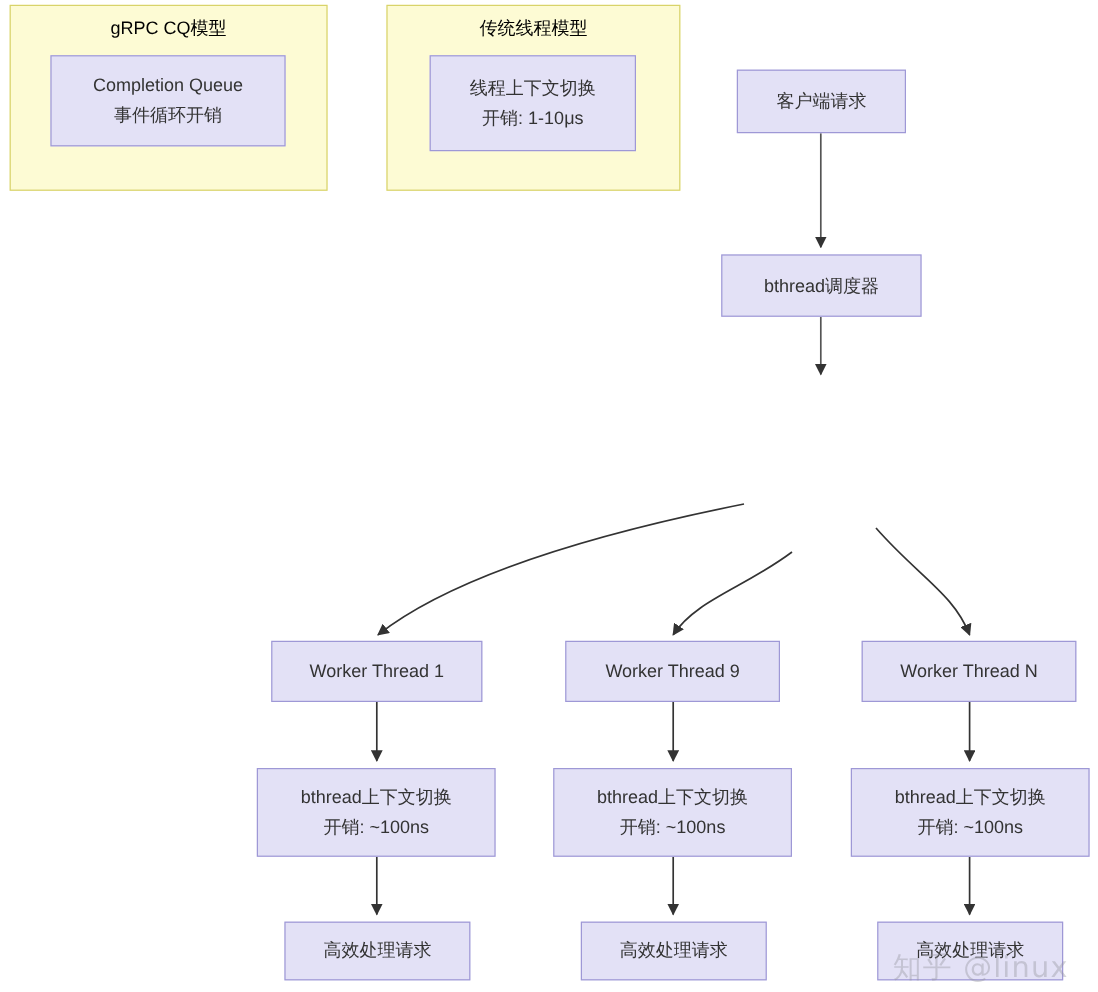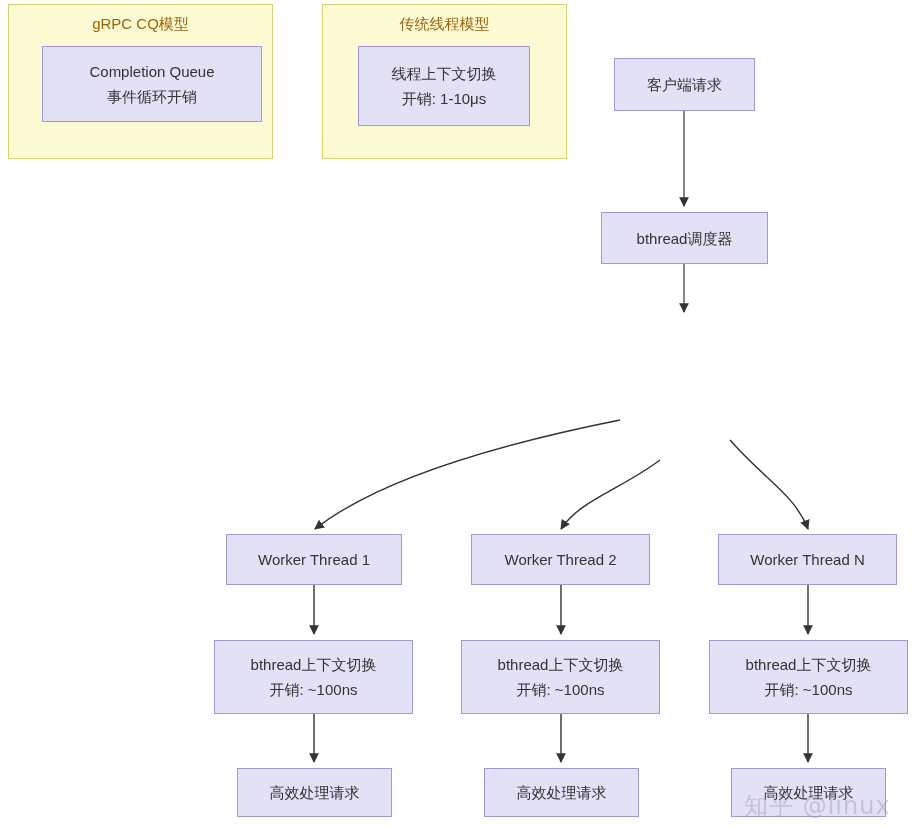--- a/index.html
+++ b/index.html
@@ -34,21 +34,21 @@
     border: 1px solid #d8d36a;
     box-sizing: border-box;
   }
   .cluster-title {
     position: absolute;
     left: 0;
     right: 0;
     top: 9px;
     text-align: center;
     font-size: 15px;
-    color: #a16207;
+    color: #000000;
     line-height: 20px;
     white-space: nowrap;
   }
 
   
   .node {
     position: absolute;
     background: #e3e1f6;
     border: 1px solid #9e98d6;
     box-sizing: border-box;
@@ -137,21 +137,21 @@
     <path d="M 314 714 L 314 762" stroke="#333333" stroke-width="1.4" fill="none" marker-end="url(#arrow)"></path>
 
     <path d="M 561 714 L 561 762" stroke="#333333" stroke-width="1.4" fill="none" marker-end="url(#arrow)"></path>
 
     <path d="M 808 714 L 808 762" stroke="#333333" stroke-width="1.4" fill="none" marker-end="url(#arrow)"></path>
   </svg>
 
   <div class="cluster" style="left:8px; top:4px; width:265px; height:155px;">
     <div class="cluster-title">gRPC CQ模型</div>
   </div>
-  <div class="node" style="left:42px; top:46px; width:220px; height:76px;">
+  <div class="node" style="left:42px; top:46px; width:196px; height:76px;">
     <span>Completion Queue</span>
     <span class="line2">事件循环开销</span>
   </div>
 
   <div class="cluster" style="left:322px; top:4px; width:245px; height:155px;">
     <div class="cluster-title">传统线程模型</div>
   </div>
   <div class="node" style="left:358px; top:46px; width:172px; height:80px;">
     <span>线程上下文切换</span>
     <span class="line2">开销: 1-10μs</span>
@@ -171,21 +171,21 @@
   </div>
   <div class="node" style="left:214px; top:640px; width:199px; height:74px;">
     <span>bthread上下文切换</span>
     <span class="line2">开销: ~100ns</span>
   </div>
   <div class="node" style="left:237px; top:768px; width:155px; height:49px;">
     <span>高效处理请求</span>
   </div>
 
   <div class="node" style="left:471px; top:534px; width:179px; height:51px;">
-    <span>Worker Thread 2</span>
+    <span>Worker Thread 9</span>
   </div>
   <div class="node" style="left:461px; top:640px; width:199px; height:74px;">
     <span>bthread上下文切换</span>
     <span class="line2">开销: ~100ns</span>
   </div>
   <div class="node" style="left:484px; top:768px; width:155px; height:49px;">
     <span>高效处理请求</span>
   </div>
 
   <div class="node" style="left:718px; top:534px; width:179px; height:51px;">

